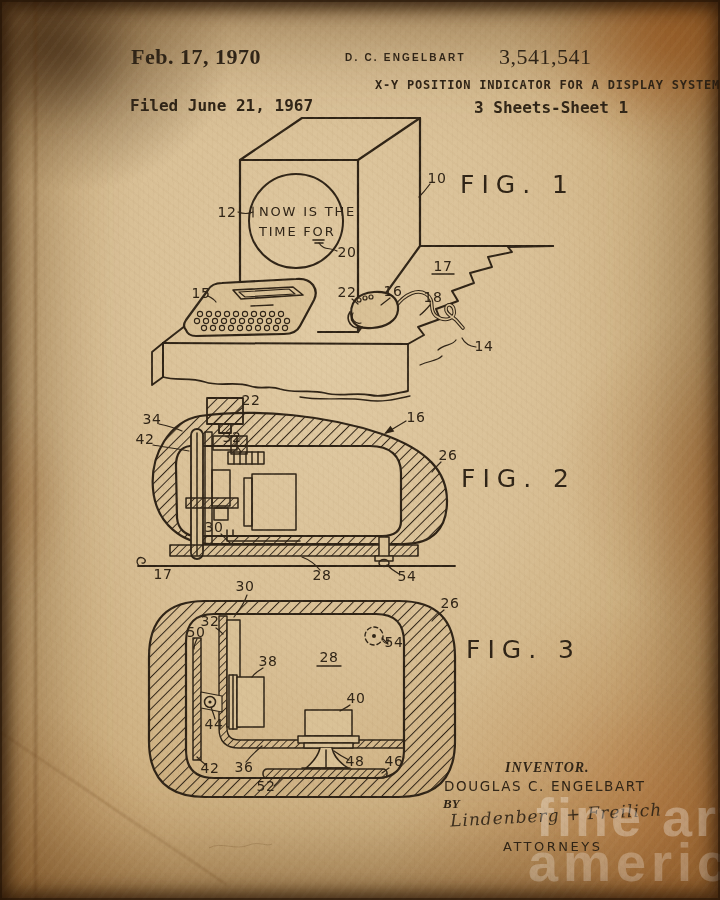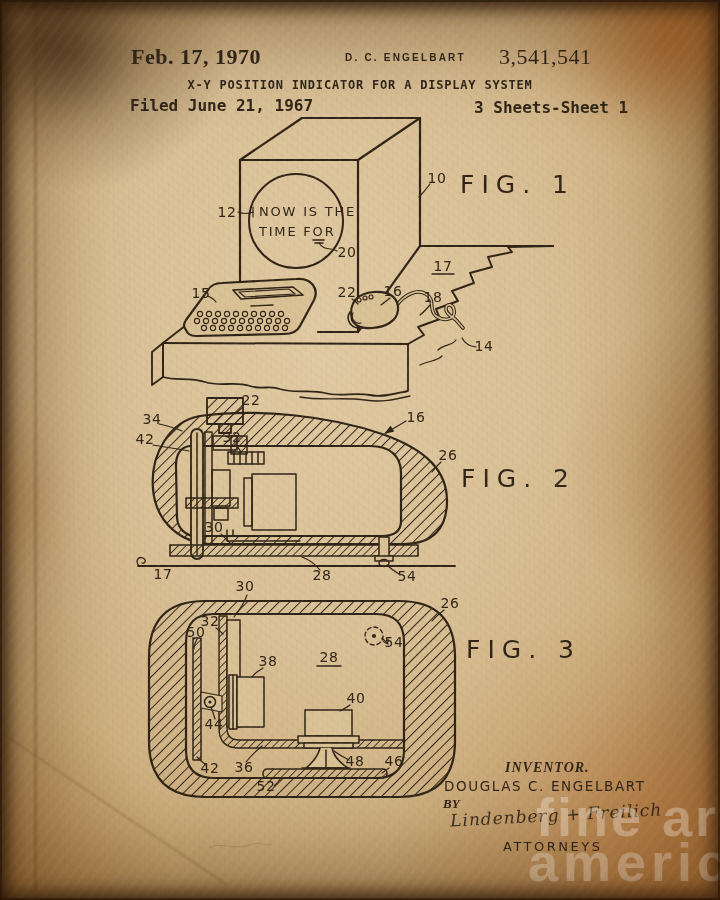--- a/index.html
+++ b/index.html
@@ -26,21 +26,21 @@
   .b2{left:640px;top:360px;width:140px;height:300px;background:radial-gradient(closest-side,rgba(160,95,40,0.32),rgba(160,95,40,0));filter:blur(12px);}
   .b3{left:540px;top:690px;width:280px;height:260px;background:radial-gradient(closest-side,rgba(172,106,50,0.42),rgba(172,106,50,0));filter:blur(8px);}
   .b4{left:-50px;top:-50px;width:190px;height:180px;background:radial-gradient(closest-side,rgba(40,20,5,0.55),rgba(40,20,5,0));filter:blur(12px);}
   .b5{left:-25px;top:400px;width:90px;height:200px;background:radial-gradient(closest-side,rgba(140,82,30,0.25),rgba(140,82,30,0));filter:blur(9px);}
   .crease-v{position:absolute;left:34px;top:0;width:3px;height:900px;background:rgba(85,48,16,0.28);filter:blur(1px);pointer-events:none;}
   .crease-d{position:absolute;left:-30px;top:805px;width:280px;height:2px;background:rgba(110,65,25,0.30);filter:blur(1px);transform:rotate(34deg);pointer-events:none;}
   .hdr{position:absolute;color:#2e2316;white-space:nowrap;}
   .h-date{left:131px;top:44px;font-family:"Liberation Serif",serif;font-weight:bold;font-size:22px;letter-spacing:0.5px;}
   .h-num{left:499px;top:44px;font-family:"Liberation Serif",serif;font-weight:normal;font-size:22px;letter-spacing:0.5px;}
   .h-inv{left:313px;top:52px;font-weight:bold;font-size:10px;letter-spacing:2.2px;margin-left:32px;}
-  .h-title{left:0;top:78px;width:720px;text-align:center;font-family:"DejaVu Sans Mono",monospace;font-weight:bold;font-size:12px;letter-spacing:0.8px;}
+  .h-title{left:0;top:78px;width:720px;text-align:right;font-family:"DejaVu Sans Mono",monospace;font-weight:bold;font-size:12px;letter-spacing:0.8px;}
   .h-filed{left:130px;top:96px;font-family:"DejaVu Sans Mono",monospace;font-weight:bold;font-size:16px;}
   .h-sheet{left:474px;top:98px;font-family:"DejaVu Sans Mono",monospace;font-weight:bold;font-size:16px;}
   .f-inv{left:505px;top:760px;font-family:"Liberation Serif",serif;font-style:italic;font-weight:bold;font-size:14px;letter-spacing:1px;}
   .f-name{left:444px;top:778px;font-family:"DejaVu Sans",sans-serif;font-size:13.5px;letter-spacing:1.6px;}
   .f-by{left:423px;top:796px;font-family:"Liberation Serif",serif;font-style:italic;font-weight:bold;font-size:13px;margin-left:20px;}
   .f-sig{left:450px;top:805px;font-family:"DejaVu Serif",serif;font-style:italic;font-size:17px;letter-spacing:1px;transform:rotate(-3deg);opacity:.92;}
   .f-att{left:503px;top:839px;font-family:"DejaVu Sans",sans-serif;font-size:13px;letter-spacing:2.5px;text-align:center;}
   .wm{position:absolute;font-family:"Liberation Sans",sans-serif;font-weight:bold;white-space:nowrap;pointer-events:none;}
   .wm1{left:536px;top:786px;font-size:54px;letter-spacing:3px;color:rgba(255,255,255,0.30);}
   .wm2{left:528px;top:831px;font-size:54px;letter-spacing:5px;color:rgba(255,255,255,0.25);}

